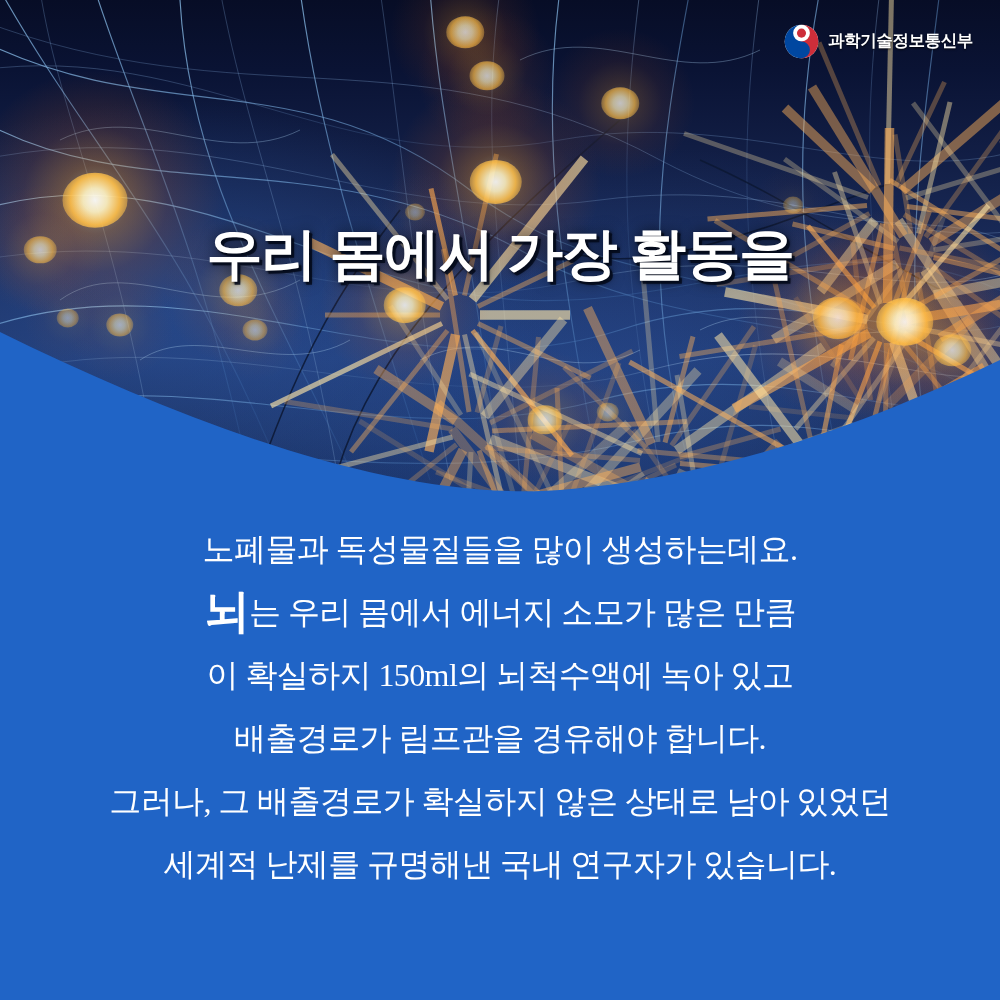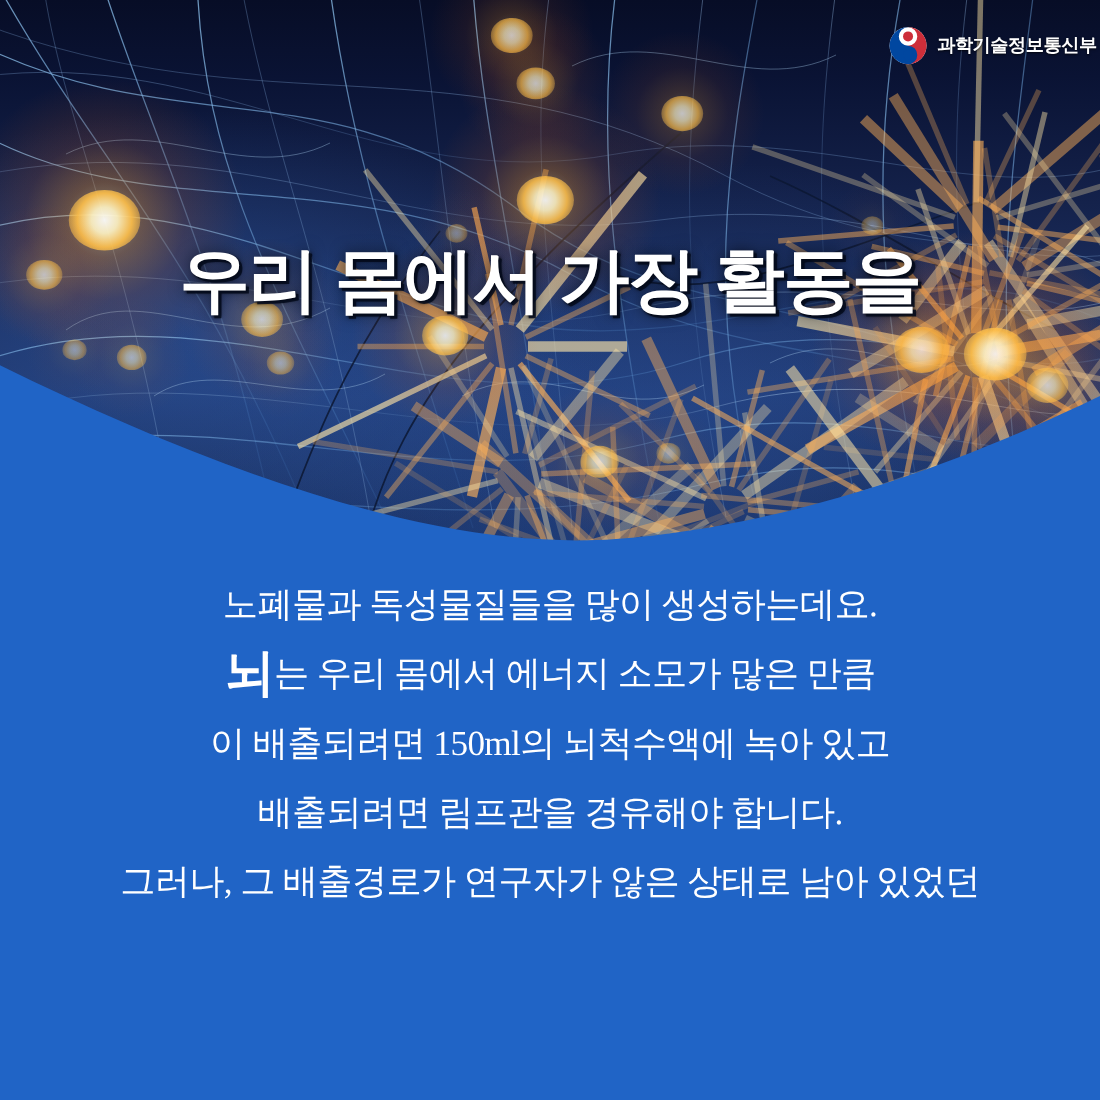--- a/index.html
+++ b/index.html
@@ -28,38 +28,38 @@
   .neuron .core{
     position:absolute;left:50%;top:50%;transform:translate(-50%,-50%);
     border-radius:50%;
   }
 
   
   #sweep{position:absolute;left:0;top:240px;width:1000px;height:340px;}
 
   
   #logo{
-    position:absolute;left:808px;top:22px;height:38px;
+    position:absolute;left:784px;top:22px;height:38px;
     display:flex;align-items:center;gap:9px;
   }
   #logo .mark{width:35px;height:35px;flex:0 0 35px;}
   #logo .mtext{
     color:#ffffff;font-size:16.5px;letter-spacing:-0.4px;
     font-family:"Liberation Sans","DejaVu Sans",sans-serif;font-weight:700;
     white-space:nowrap;
     text-shadow:0 1px 2px rgba(0,0,0,.75);
   }
 
   
   #headline{
     position:absolute;left:0;top:222px;width:1000px;
     text-align:center;z-index:6;
   }
   #headline .hl{
-    color:#ffffff;font-weight:700;font-size:64px;line-height:64px;
+    color:#ffffff;font-weight:700;font-size:56px;line-height:64px;
     letter-spacing:-1.5px;
     font-family:"Liberation Sans","DejaVu Sans",sans-serif;
     text-shadow:
       3px 3px 0 rgba(4,10,28,.85),
       2px 2px 3px rgba(0,0,0,.9),
       0 0 14px rgba(0,0,0,.6);
     white-space:nowrap;
   }
 
   
@@ -557,18 +557,19 @@
     <span class="mtext">과학기술정보통신부</span>
   </div>
 
   <div id="headline">
     <div class="hl">우리 몸에서 가장 활동을</div>
   </div>
 
   <div id="body-copy">
     <div class="bl">노폐물과 독성물질들을 많이 생성하는데요.</div>
     <div class="bl"><span class="lead">뇌</span><span>는 우리 몸에서 에너지 소모가 많은 만큼</span></div>
-    <div class="bl">이 배출되려면 150ml의 뇌척수액에 녹아 있고</div>
-    <div class="bl">배출되려면 림프관을 경유해야 합니다.</div>
-    <div class="bl">그러나, 그 배출경로가 연구자가 않은 상태로 남아 있었던</div>
+    <div class="bl">이 확실하지 150ml의 뇌척수액에 녹아 있고</div>
+    <div class="bl">배출경로가 림프관을 경유해야 합니다.</div>
+    <div class="bl">그러나, 그 배출경로가 확실하지 않은 상태로 남아 있었던</div>
+    <div class="bl">세계적 난제를 규명해낸 국내 연구자가 있습니다.</div>
   </div>
 
 </div>
 
 </body></html>

